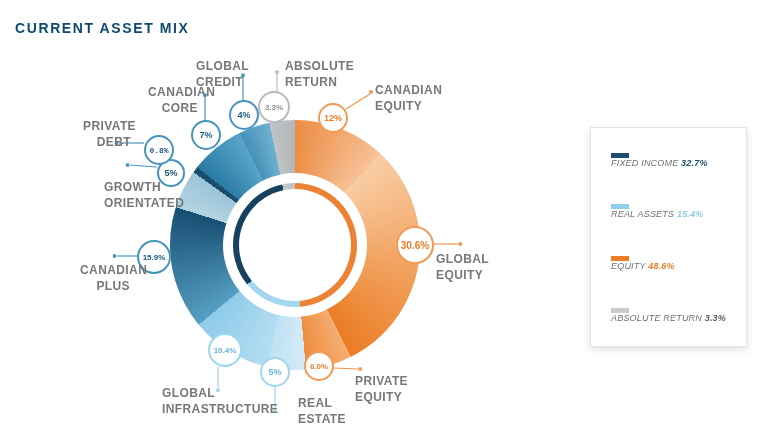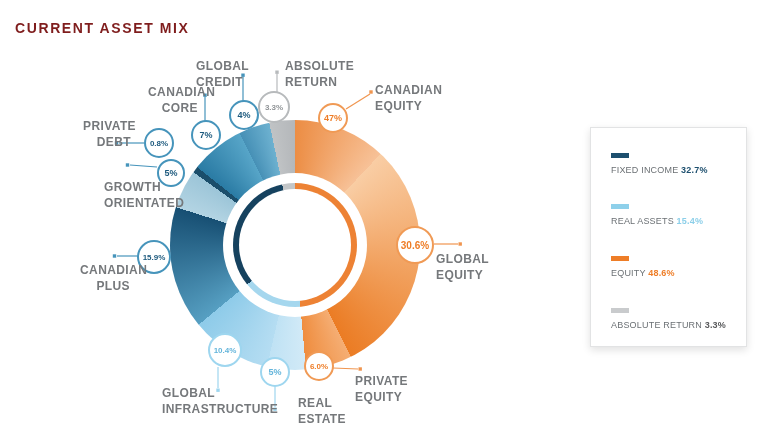--- a/index.html
+++ b/index.html
@@ -1,19 +1,19 @@
 <!DOCTYPE html>
 <html><head>
 <meta charset="utf-8">
 <style>
   html,body{margin:0;padding:0;background:#fff;}
   .stage{position:relative;width:768px;height:432px;background:#fff;overflow:hidden;
          font-family:"Liberation Sans",sans-serif;}
   .title{position:absolute;left:15px;top:20px;font-size:14px;font-weight:bold;
-         letter-spacing:1.6px;color:#7f1d1d;}
+         letter-spacing:1.6px;color:#0c4a6e;}
   
   .circ{position:absolute;border-radius:50%;}
   .ring-outer{left:170px;top:120px;width:250px;height:250px;}
   .hole1{left:223px;top:173px;width:144px;height:144px;background:#fff;}
   .ring-inner{left:233px;top:183px;width:124px;height:124px;}
   .hole2{left:239px;top:189px;width:112px;height:112px;background:#fff;}
   
   .lines{position:absolute;left:0;top:0;pointer-events:none;}
   .ln{stroke-width:1.2px;fill:none;}
   .ln-fi{stroke:#4694bb;} .dt-fi{fill:#4694bb;}
@@ -32,21 +32,21 @@
   .co-ar{border-color:#b7babc;color:#8f9396;}
   
   .seg-label{position:absolute;font-size:12px;font-weight:bold;color:#75787b;
              letter-spacing:.4px;line-height:1.3;text-transform:uppercase;}
   .al-r{text-align:right;}
   
   .legend{position:absolute;left:590px;top:127px;width:155px;height:218px;background:#fff;
           border:1px solid #e2e3e4;box-shadow:0 3px 8px rgba(0,0,0,.12);}
   .legend-item{position:absolute;left:20px;}
   .legend-bar{width:18px;height:5px;}
-  .legend-text{margin-top:7px;font-size:9px;color:#6b7074;letter-spacing:.2px;white-space:nowrap;}
+  .legend-text{margin-top:0;font-size:9px;color:#6b7074;letter-spacing:.2px;white-space:nowrap;font-style:italic;}
   .legend-val{font-weight:bold;}
 </style>
 </head>
 <body>
 
 <div class="stage">
 
   <div class="title">CURRENT ASSET MIX</div>
 
   <div>
@@ -77,28 +77,28 @@
       <rect class="dt-fi" x="112.8" y="254.3" width="3.4" height="3.4"></rect>
     <line class="ln ln-fi" x1="157" y1="167" x2="130" y2="165"></line>
       <rect class="dt-fi" x="125.8" y="163.3" width="3.4" height="3.4"></rect>
     <line class="ln ln-fi" x1="144" y1="143" x2="119" y2="143"></line>
       <rect class="dt-fi" x="114.8" y="141.3" width="3.4" height="3.4"></rect>
   </svg>
 
   <div class="badge co-fi" style="left:191px;top:120px;width:30px;height:30px;">7%</div>
   <div class="badge co-fi" style="left:229px;top:100px;width:30px;height:30px;">4%</div>
   <div class="badge co-ar badge-sm" style="left:258px;top:91px;width:32px;height:32px;">3.3%</div>
-  <div class="badge co-eq" style="left:318px;top:103px;width:30px;height:30px;">47%</div>
+  <div class="badge co-eq" style="left:318px;top:103px;width:30px;height:30px;">12%</div>
   <div class="badge co-eq badge-lg" style="left:396px;top:226px;width:38px;height:38px;">30.6%</div>
   <div class="badge co-eq badge-sm" style="left:304px;top:351px;width:30px;height:30px;">6.0%</div>
   <div class="badge co-ra" style="left:260px;top:357px;width:30px;height:30px;">5%</div>
   <div class="badge co-ra badge-sm" style="left:208px;top:333px;width:34px;height:34px;">10.4%</div>
   <div class="badge co-fi badge-sm" style="left:137px;top:240px;width:34px;height:34px;">15.9%</div>
   <div class="badge co-fi" style="left:157px;top:159px;width:28px;height:28px;">5%</div>
-  <div class="badge co-fi badge-sm" style="left:144px;top:128px;width:30px;height:30px;">0.8%</div>
+  <div class="badge co-fi badge-sm" style="left:144px;top:135px;width:30px;height:30px;font-family:Liberation Mono, monospace;">0.8%</div>
 
   <div class="seg-label al-r" style="left:148px;top:85px;width:50px;">CANADIAN CORE</div>
   <div class="seg-label al-r" style="left:196px;top:59px;width:40px;">GLOBAL CREDIT</div>
   <div class="seg-label" style="left:285px;top:59px;width:56px;">ABSOLUTE RETURN</div>
   <div class="seg-label" style="left:375px;top:83px;width:52px;">CANADIAN EQUITY</div>
   <div class="seg-label" style="left:436px;top:252px;width:40px;">GLOBAL EQUITY</div>
   <div class="seg-label" style="left:355px;top:374px;width:44px;">PRIVATE EQUITY</div>
   <div class="seg-label" style="left:271px;top:396px;width:38px;margin-left:27px;">REAL ESTATE</div>
   <div class="seg-label" style="left:162px;top:386px;width:90px;">GLOBAL INFRASTRUCTURE</div>
   <div class="seg-label al-r" style="left:80px;top:263px;width:50px;">CANADIAN PLUS</div>

